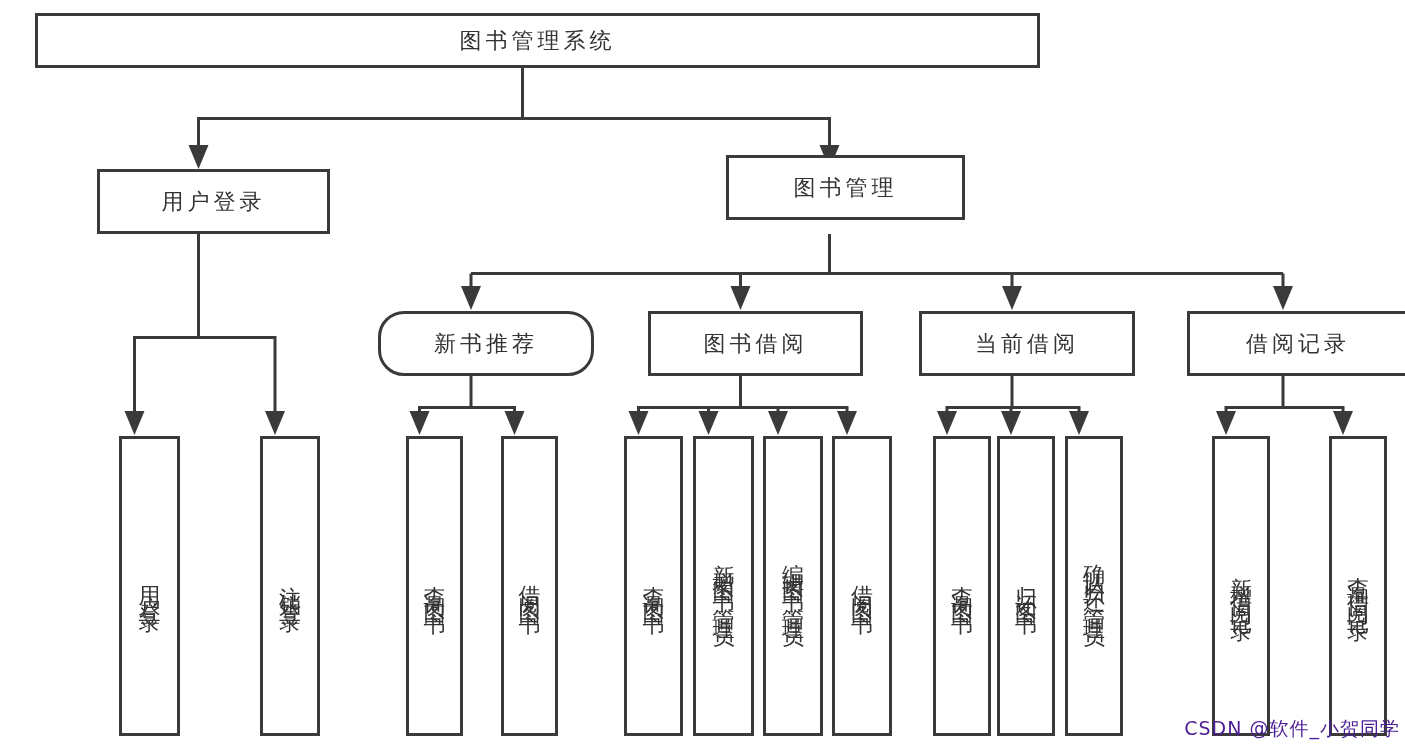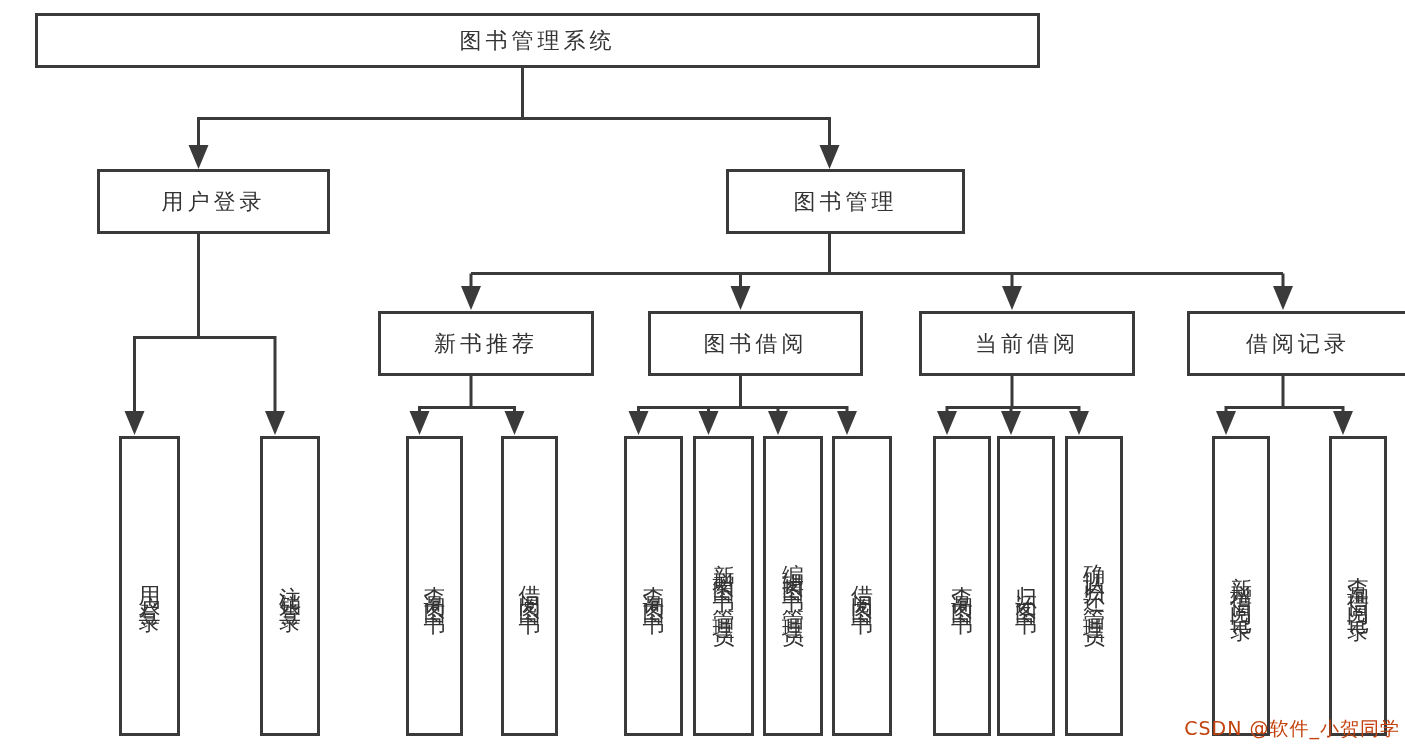--- a/index.html
+++ b/index.html
@@ -45,21 +45,21 @@
     letter-spacing: 9px;
     white-space: nowrap;
     color: #333333;
   }
   .watermark {
     position: absolute;
     top: 716px;
     right: 5px;
     font-size: 19px;
     letter-spacing: 1px;
-    color: #c2410c;
+    color: #4c1d95;
     z-index: 10;
     white-space: nowrap;
   }
 </style>
 </head>
 <body>
 
 <div class="canvas">
 
   <svg class="connectors" viewBox="0 0 1405 747" xmlns="http://www.w3.org/2000/svg">
@@ -121,25 +121,25 @@
     </g>
   </svg>
 
   <div class="box" style="left:20px; top:13px; width:1005px; height:55px;">
     <span class="hlabel">图书管理系统</span>
   </div>
 
   <div class="box" style="left:82px; top:169px; width:233px; height:65px;">
     <span class="hlabel">用户登录</span>
   </div>
-  <div class="box" style="left:711px; top:169px; width:239px; height:65px;">
+  <div class="box" style="left:711px; top:155px; width:239px; height:65px;">
     <span class="hlabel">图书管理</span>
   </div>
 
-  <div class="box" style="left:363px; top:311px; width:216px; height:65px;">
+  <div class="box" style="left:363px; top:311px; width:216px; height:65px;border-radius:26px;">
     <span class="hlabel">新书推荐</span>
   </div>
   <div class="box" style="left:904px; top:311px; width:216px; height:65px;">
     <span class="hlabel">当前借阅</span>
   </div>
   <div class="box" style="left:633px; top:311px; width:215px; height:65px;">
     <span class="hlabel">图书借阅</span>
   </div>
   <div class="box" style="left:1172px; top:311px; width:222px; height:65px;">
     <span class="hlabel">借阅记录</span>

